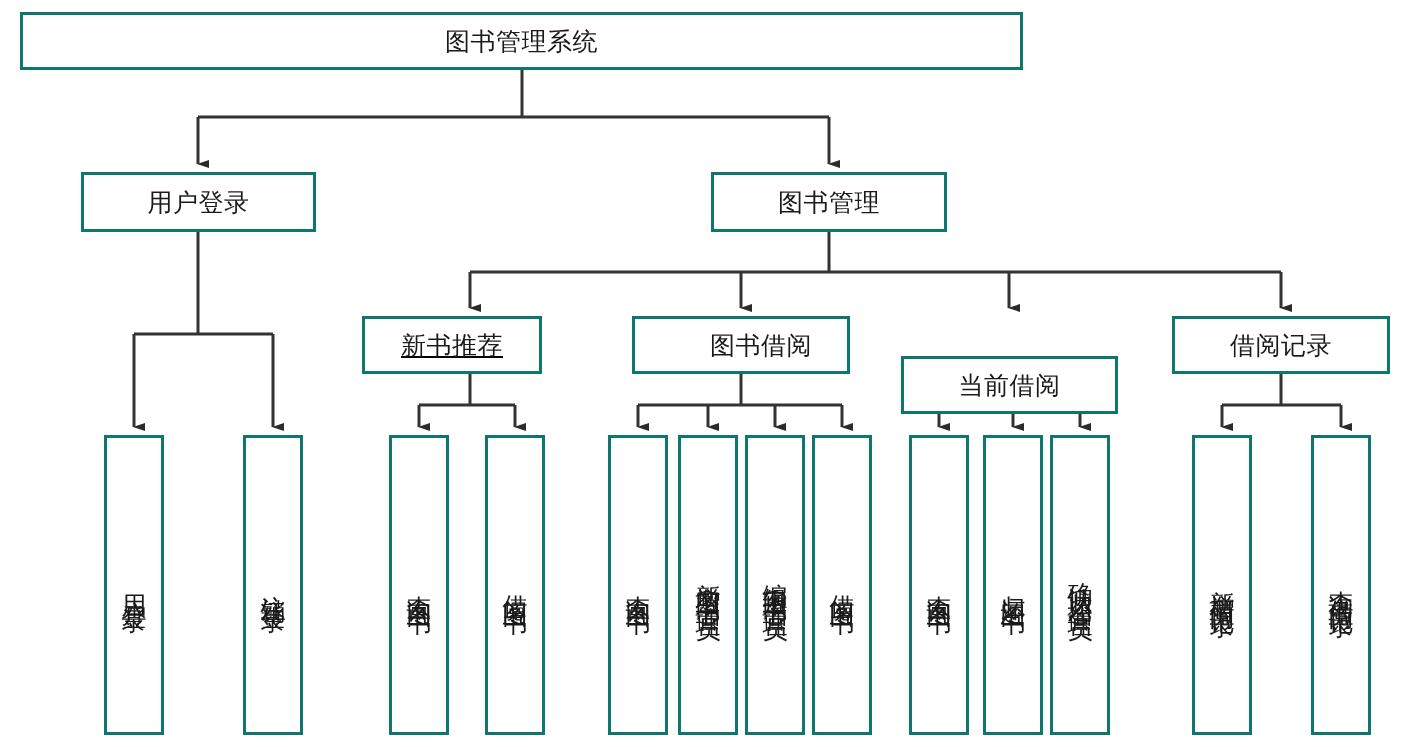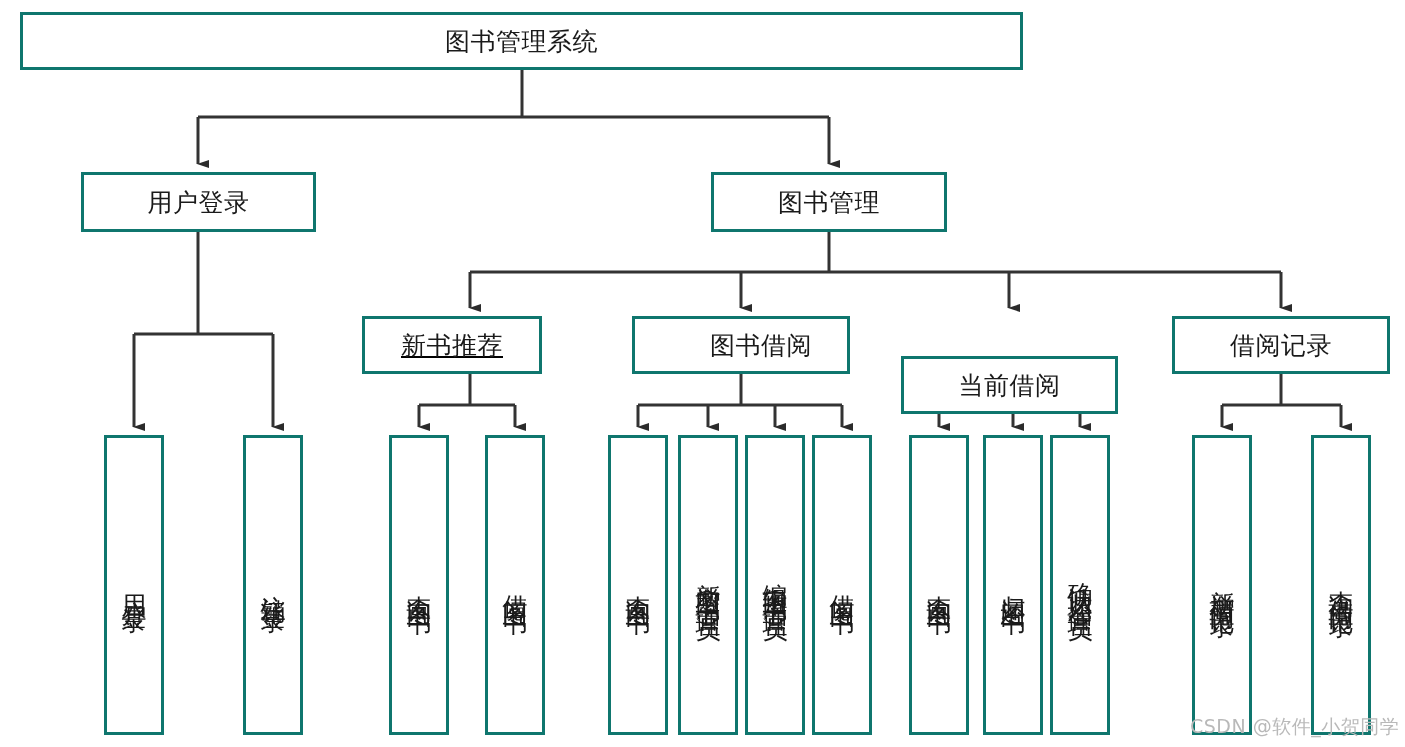--- a/index.html
+++ b/index.html
@@ -193,15 +193,14 @@
   </div>
 
   <div class="node vert" style="left: 1192px; top: 435px; width: 60px; height: 300px;">
     <span class="label">新增借阅记录</span>
   </div>
 
   <div class="node vert" style="left: 1311px; top: 435px; width: 60px; height: 300px;">
     <span class="label">查询借阅记录</span>
   </div>
 
-  <div class="watermark" style="left:1190px; top:714px;">CSDN @软件_小贺同学</div>
 
 </div>
 
 </body></html>

